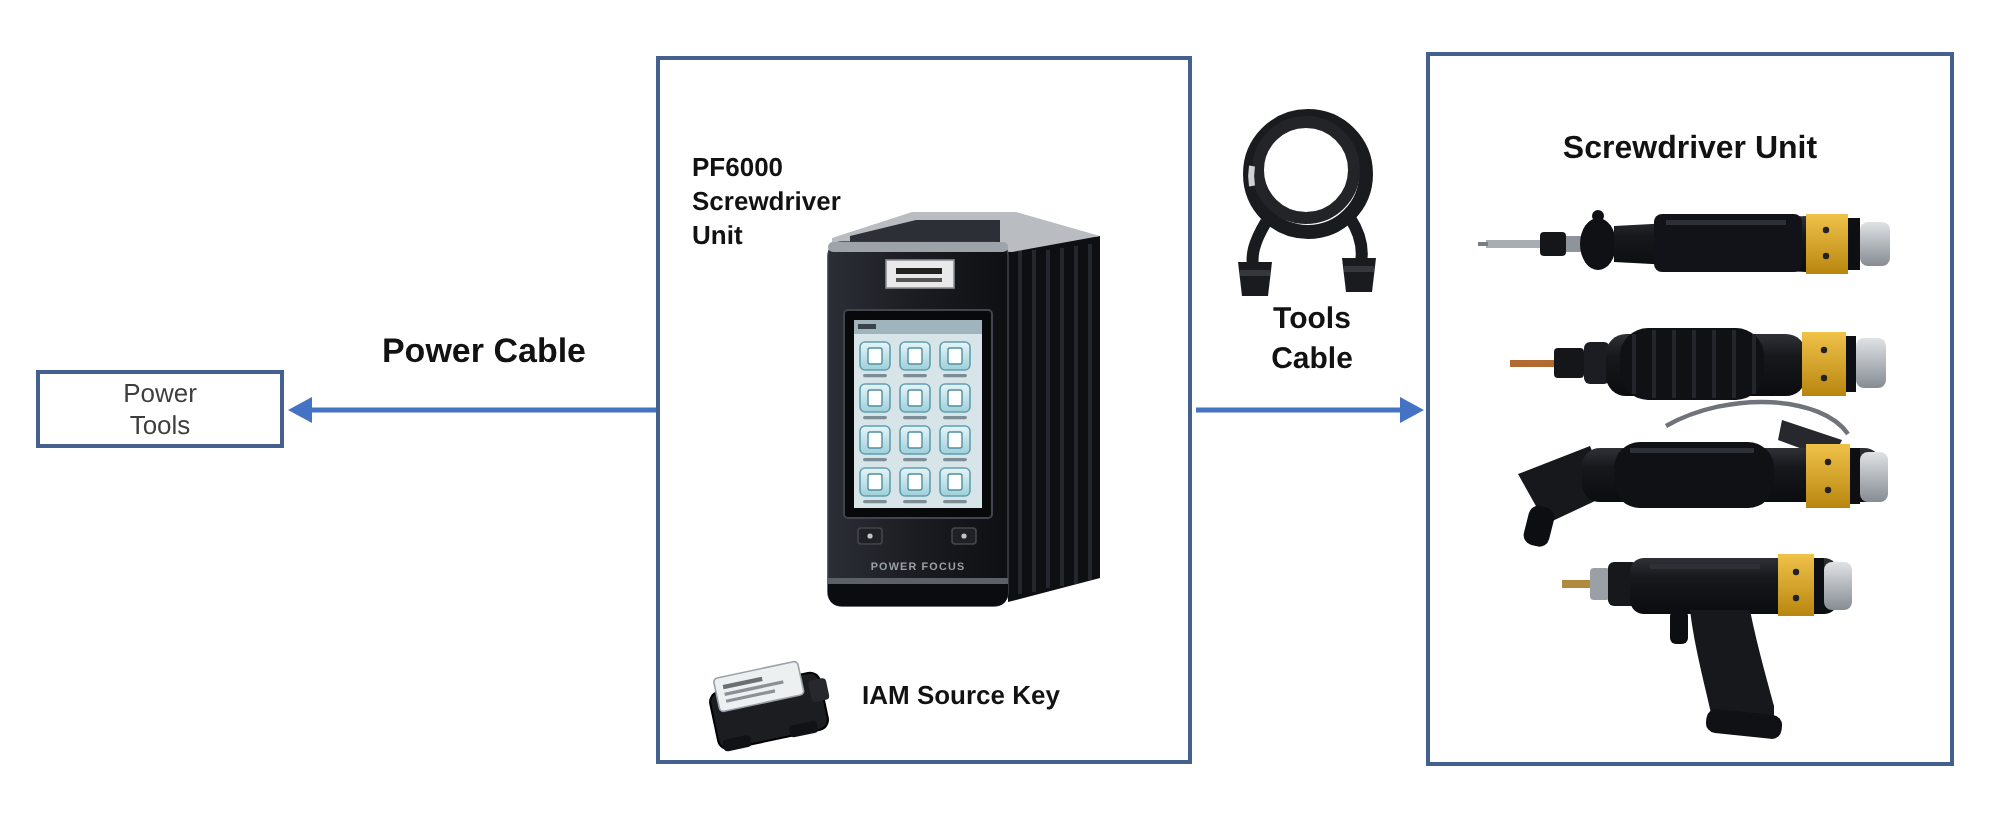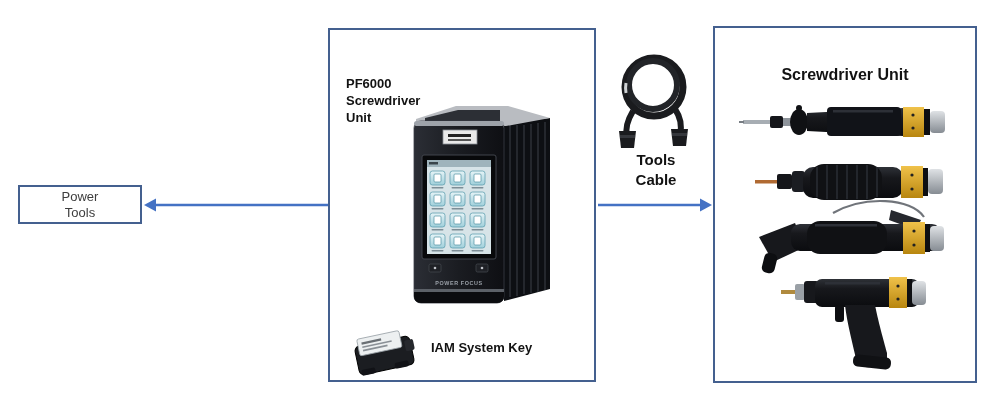--- a/index.html
+++ b/index.html
@@ -26,20 +26,21 @@
 <div id="canvas">
 
   <div class="box" style="left:18px;top:185px;width:124px;height:39px;"></div>
   <div id="power-source-label">Power
 Tools</div>
 
   <svg class="abs" style="left:142px;top:196px;" width="190" height="18" viewBox="0 0 190 18">
     <line x1="188" y1="9" x2="13" y2="9" stroke="#4472c4" stroke-width="2.6"></line>
     <polygon points="14,2.5 14,15.5 2,9" fill="#4472c4"></polygon>
   </svg>
+  <div id="power-cable-label" class="bold-label">Power Cable</div>
 
   <div class="box" style="left:328px;top:28px;width:268px;height:354px;"></div>
   <div id="pf6000-label" class="bold-label preline">PF6000
 Screwdriver
 Unit</div>
 
   <svg class="abs" style="left:410px;top:93px;" width="150" height="215" viewBox="0 0 150 215">
     <defs>
       <linearGradient id="bodyGrad" x1="0" y1="0" x2="1" y2="0">
         <stop offset="0" stop-color="#2b2e35"></stop>
@@ -119,21 +120,21 @@
       <rect x="8" y="16" width="56" height="29" rx="5" fill="#1b1d21" stroke="#000" stroke-width="1"></rect>
       <rect x="10" y="40" width="14" height="6" rx="2" fill="#111216"></rect>
       <rect x="44" y="40" width="14" height="6" rx="2" fill="#111216"></rect>
       <rect x="58" y="20" width="9" height="11" rx="2" fill="#26282d"></rect>
       <rect x="12" y="9" width="43" height="17" rx="2" fill="#edf0f1" stroke="#9aa2a8" stroke-width="0.8"></rect>
       <rect x="16" y="13" width="20" height="2.2" fill="#6a6f74"></rect>
       <rect x="16" y="17" width="30" height="1.6" fill="#8a9096"></rect>
       <rect x="16" y="20.5" width="25" height="1.6" fill="#8a9096"></rect>
     </g>
   </svg>
-  <div id="iam-label" class="bold-label">IAM System Key</div>
+  <div id="iam-label" class="bold-label">IAM Source Key</div>
 
   <svg class="abs" style="left:606px;top:45px;" width="95" height="105" viewBox="0 0 95 105">
     <circle cx="48" cy="42" r="29" fill="none" stroke="#1a1b1e" stroke-width="7"></circle>
     <circle cx="47" cy="40" r="24" fill="none" stroke="#222428" stroke-width="6"></circle>
     <path d="M20,48 a29 29 0 0 1 0,-10" fill="none" stroke="#cfd2d4" stroke-width="3"></path>
     <path d="M27,66 C21,76 19,83 21,91" fill="none" stroke="#1a1b1e" stroke-width="6"></path>
     <path d="M69,64 C75,73 76,81 74,89" fill="none" stroke="#1a1b1e" stroke-width="6"></path>
     <g>
       <polygon points="13,86 30,86 28,103 15,103" fill="#1a1b1e"></polygon>
       <rect x="14" y="90" width="15" height="3" fill="#35373c"></rect>

